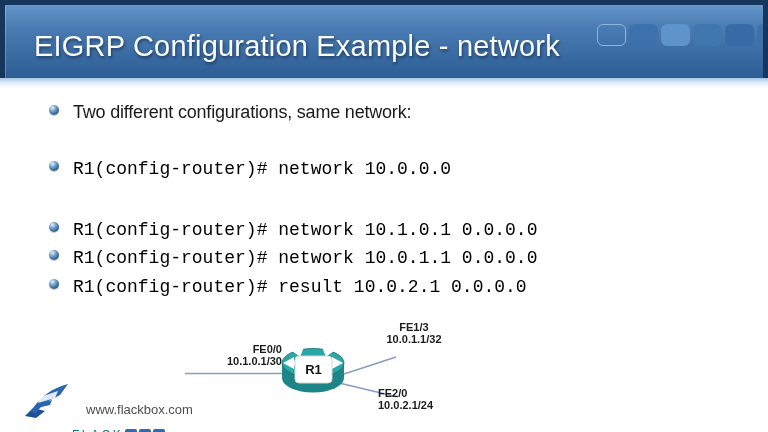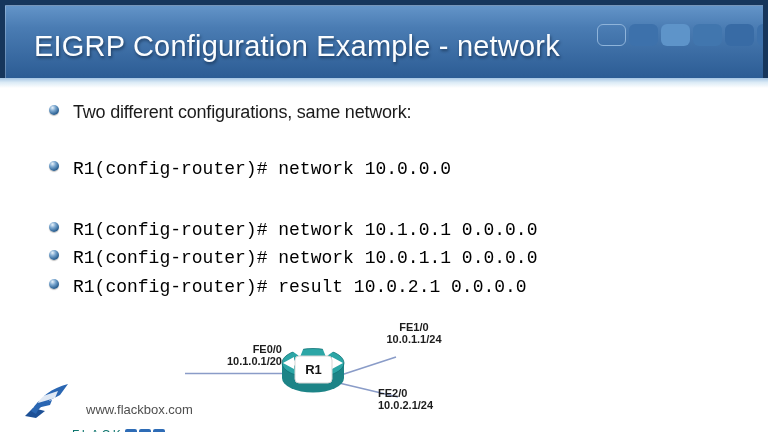--- a/index.html
+++ b/index.html
@@ -126,25 +126,25 @@
       <path d="M112,21 L124,17 L120,27 L117,24.5 Z" fill="#ffffff"></path>
       <path d="M154,21 L142,17 L146,27 L149,24.5 Z" fill="#ffffff"></path>
 
       <rect x="115" y="26" width="37" height="27" rx="4" fill="#ffffff" stroke="#d5d5d5" stroke-width="1"></rect>
       <text x="133.5" y="44" text-anchor="middle" font-size="13" font-weight="bold" fill="#141414" font-family="Liberation Sans, sans-serif">R1</text>
     </g>
   </svg>
 
   <div class="if-label if-left">
     <div>FE0/0</div>
-    <div>10.1.0.1/20</div>
+    <div>10.1.0.1/30</div>
   </div>
   <div class="if-label if-topright">
-    <div>FE1/0</div>
-    <div>10.0.1.1/24</div>
+    <div>FE1/3</div>
+    <div>10.0.1.1/32</div>
   </div>
   <div class="if-label if-bottomright">
     <div>FE2/0</div>
     <div>10.0.2.1/24</div>
   </div>
 
   <div class="logo">
     <svg class="logo-mark" width="46" height="38" viewBox="0 0 46 38">
       <path d="M1,33 L9,25 L21,28 L12,35 Z" fill="#1d5096"></path>
       <path d="M7,28 C16,14 28,5 44,1 L36,12 C26,17 16,22 12,31 Z" fill="#2a66b2"></path>

